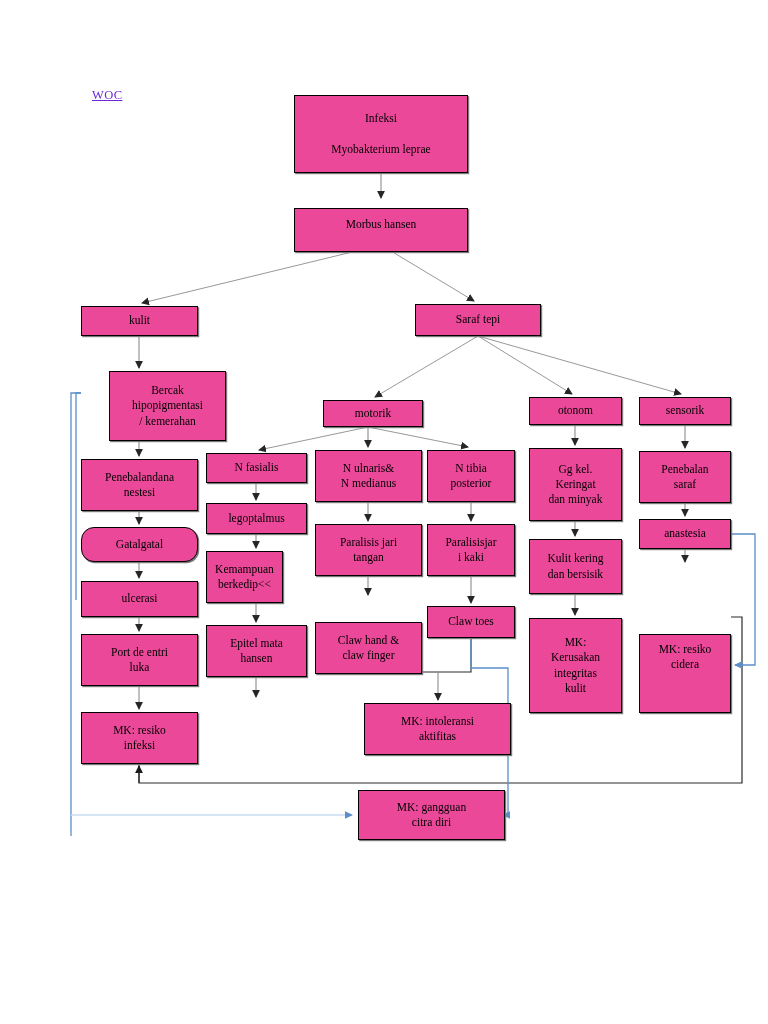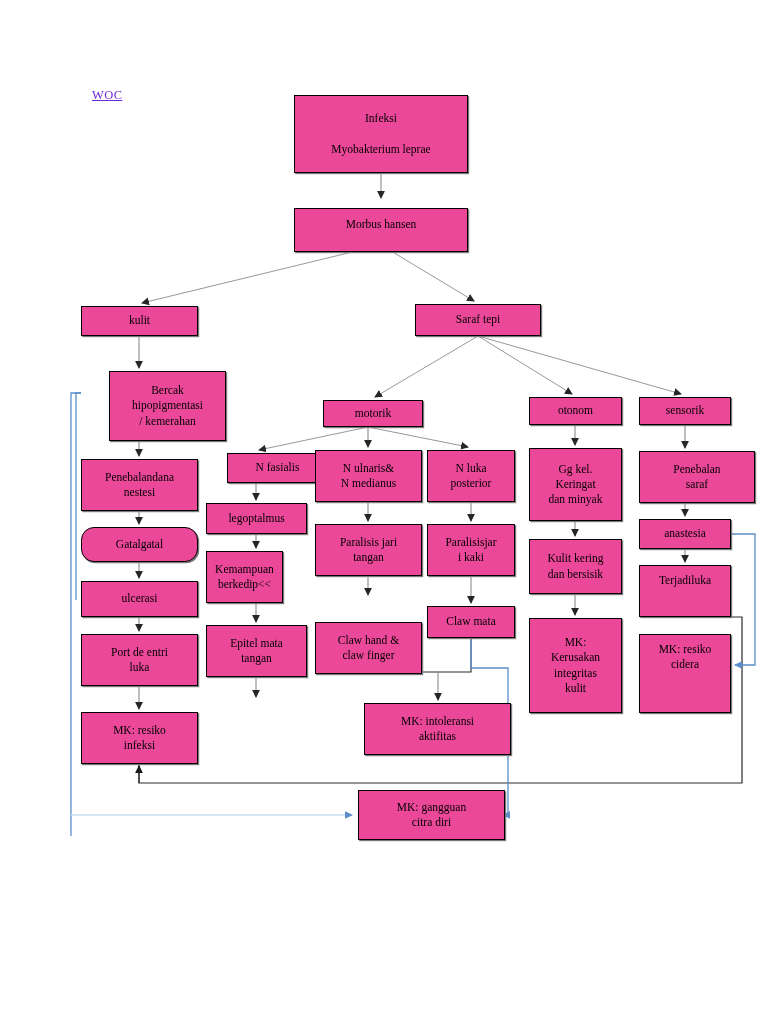--- a/index.html
+++ b/index.html
@@ -155,33 +155,33 @@
 
   <div class="node" style="left:323px; top:400px; width:100px; height:27px;">motorik</div>
 
   <div class="node" style="left:529px; top:397px; width:93px; height:28px;">otonom</div>
 
   <div class="node" style="left:639px; top:397px; width:92px; height:28px;">sensorik</div>
 
   <div class="node" style="left:81px; top:459px; width:117px; height:52px;">Penebalandana
 nestesi</div>
 
-  <div class="node" style="left:206px; top:453px; width:101px; height:30px;margin-left:21px;">N fasialis</div>
+  <div class="node" style="left:206px; top:453px; width:101px; height:30px;">N fasialis</div>
 
   <div class="node" style="left:315px; top:450px; width:107px; height:52px;">N ulnaris&amp;
 N medianus</div>
 
-  <div class="node" style="left:427px; top:450px; width:88px; height:52px;">N luka
+  <div class="node" style="left:427px; top:450px; width:88px; height:52px;">N tibia
 posterior</div>
 
   <div class="node" style="left:529px; top:448px; width:93px; height:73px;">Gg kel.
 Keringat
 dan minyak</div>
 
-  <div class="node" style="left:639px; top:451px; width:116px; height:52px;">Penebalan
+  <div class="node" style="left:639px; top:451px; width:92px; height:52px;">Penebalan
 saraf</div>
 
   <div class="node" style="left:81px; top:527px; width:117px; height:35px;border-radius:13px;">Gatalgatal</div>
 
   <div class="node" style="left:206px; top:503px; width:101px; height:31px;">legoptalmus</div>
 
   <div class="node" style="left:315px; top:524px; width:107px; height:52px;">Paralisis jari
 tangan</div>
 
   <div class="node" style="left:427px; top:524px; width:88px; height:52px;">Paralisisjar
@@ -193,29 +193,28 @@
   <div class="node" style="left:639px; top:519px; width:92px; height:30px;">anastesia</div>
 
   <div class="node" style="left:81px; top:581px; width:117px; height:36px;">ulcerasi</div>
 
   <div class="node" style="left:206px; top:551px; width:77px; height:52px;">Kemampuan
 berkedip&lt;&lt;</div>
 
   <div class="node" style="left:315px; top:598px; width:107px; height:52px;margin-top:24px;">Claw hand &amp;
 claw finger</div>
 
-  <div class="node" style="left:427px; top:606px; width:88px; height:32px;">Claw mata</div>
-
-  <div class="node top-align" style="left:639px; top:565px; width:92px; height:52px;">Terjadiluka</div>
+  <div class="node" style="left:427px; top:606px; width:88px; height:32px;">Claw toes</div>
+
 
   <div class="node" style="left:81px; top:634px; width:117px; height:52px;">Port de entri
 luka</div>
 
   <div class="node" style="left:206px; top:625px; width:101px; height:52px;">Epitel mata
-tangan</div>
+hansen</div>
 
   <div class="node" style="left:529px; top:618px; width:93px; height:95px;">MK:
 Kerusakan
 integritas
 kulit</div>
 
   <div class="node top-align" style="left:639px; top:634px; width:92px; height:79px;">MK: resiko
 cidera</div>
 
   <div class="node" style="left:81px; top:712px; width:117px; height:52px;">MK: resiko

